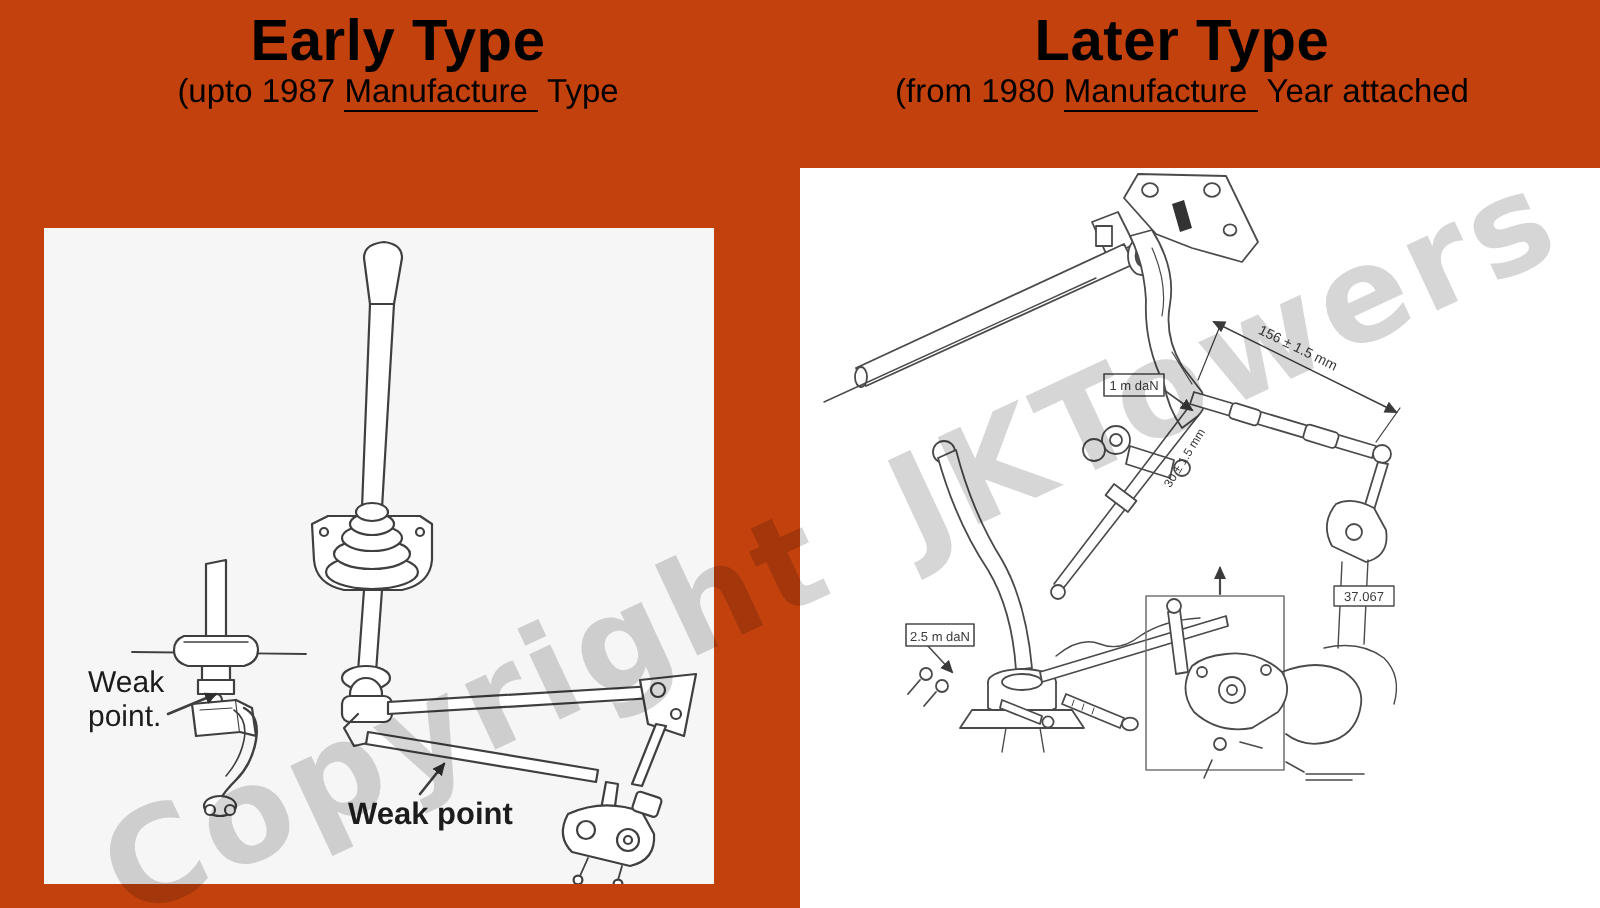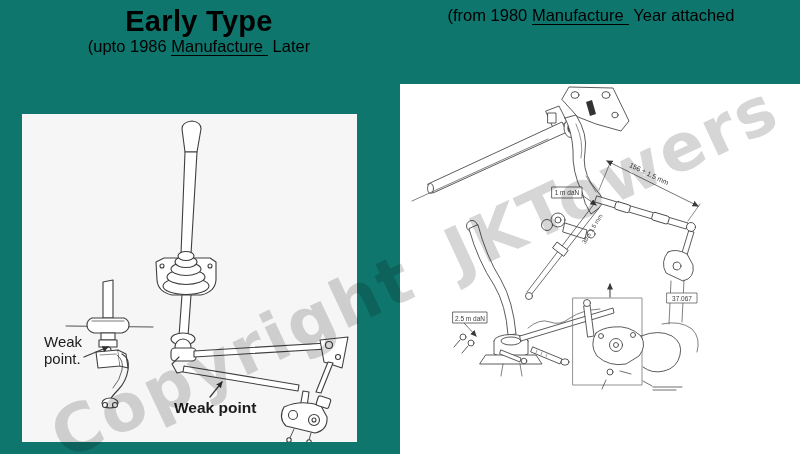--- a/index.html
+++ b/index.html
@@ -1,17 +1,17 @@
 <!DOCTYPE html>
 <html><head>
 <meta charset="utf-8">
 <style>
   html,body{margin:0;padding:0;background:#ffffff;}
   .canvas{
-    position:relative;width:800px;height:454px;background:#0f766e;overflow:hidden;
+    position:relative;width:800px;height:454px;background:#c2410c;overflow:hidden;
     font-family:"Liberation Sans",sans-serif;color:#000;
   }
   
   .panel-header{position:absolute;text-align:center;z-index:2;}
   .panel-header.early{left:0;top:6px;width:398px;}
   .panel-header.later{left:382px;top:6px;width:418px;}
   .panel-title{font-size:29px;font-weight:bold;line-height:31px;letter-spacing:.3px;}
   .panel-note{font-size:16.5px;line-height:19px;white-space:nowrap;}
   .panel-note .u{border-bottom:1.7px solid #000;padding-right:5px;margin-left:.28em;}
   .panel-note .post{margin-left:.28em;}
@@ -34,24 +34,25 @@
   }
   .svg-label{font-family:"Liberation Sans",sans-serif;fill:#3a3a3a;}
 </style>
 </head>
 <body>
 
 <div class="canvas">
 
   <div class="panel-header early">
     <div class="panel-title">Early Type</div>
-    <div class="panel-note"><span>(upto 1986</span><span class="u">Manufacture</span><span class="post">Later</span></div>
+    <div class="panel-note"><span>(upto 1987</span><span class="u">Manufacture</span><span class="post">Type</span></div>
   </div>
 
   <div class="panel-header later">
+    <div class="panel-title">Later Type</div>
     <div class="panel-note"><span>(from 1980</span><span class="u">Manufacture</span><span class="post">Year attached</span></div>
   </div>
 
   <div class="diagram early">
     <svg width="335" height="328" viewBox="0 0 335 328">
       <defs>
         <marker id="ah" markerWidth="7" markerHeight="7" refX="5.5" refY="3" orient="auto" markerUnits="userSpaceOnUse">
           <path d="M0,0 L6.5,3 L0,6 Z" fill="#2e2e2e"></path>
         </marker>
       </defs>

